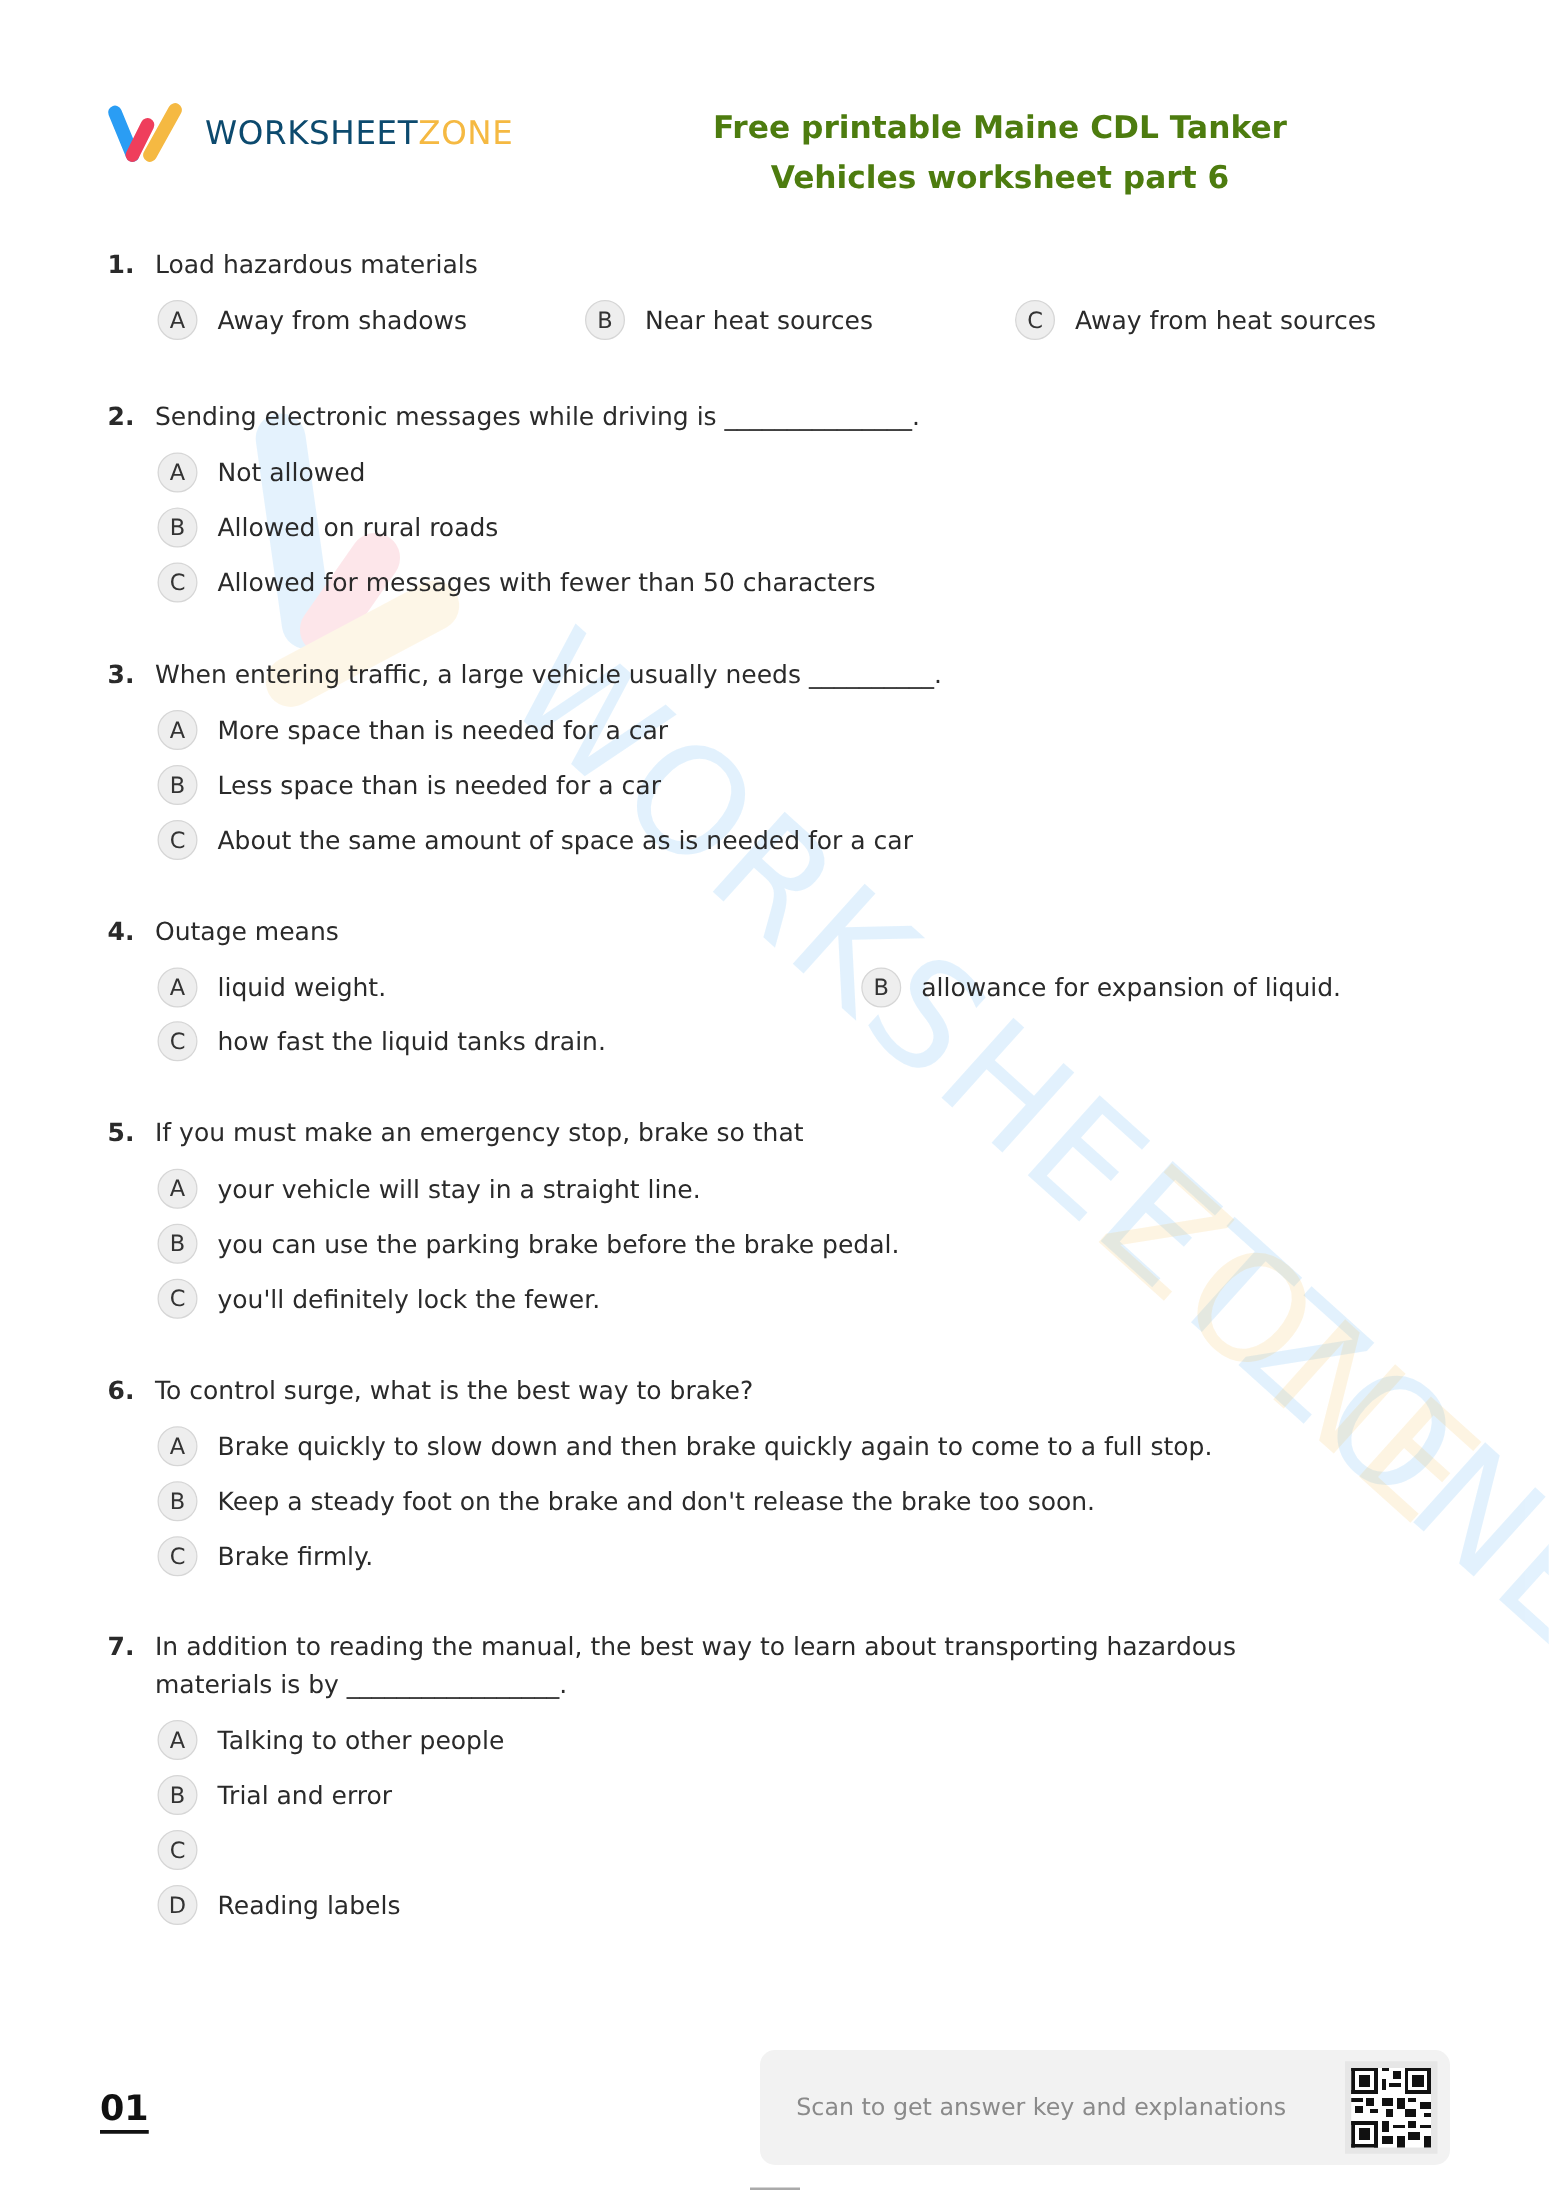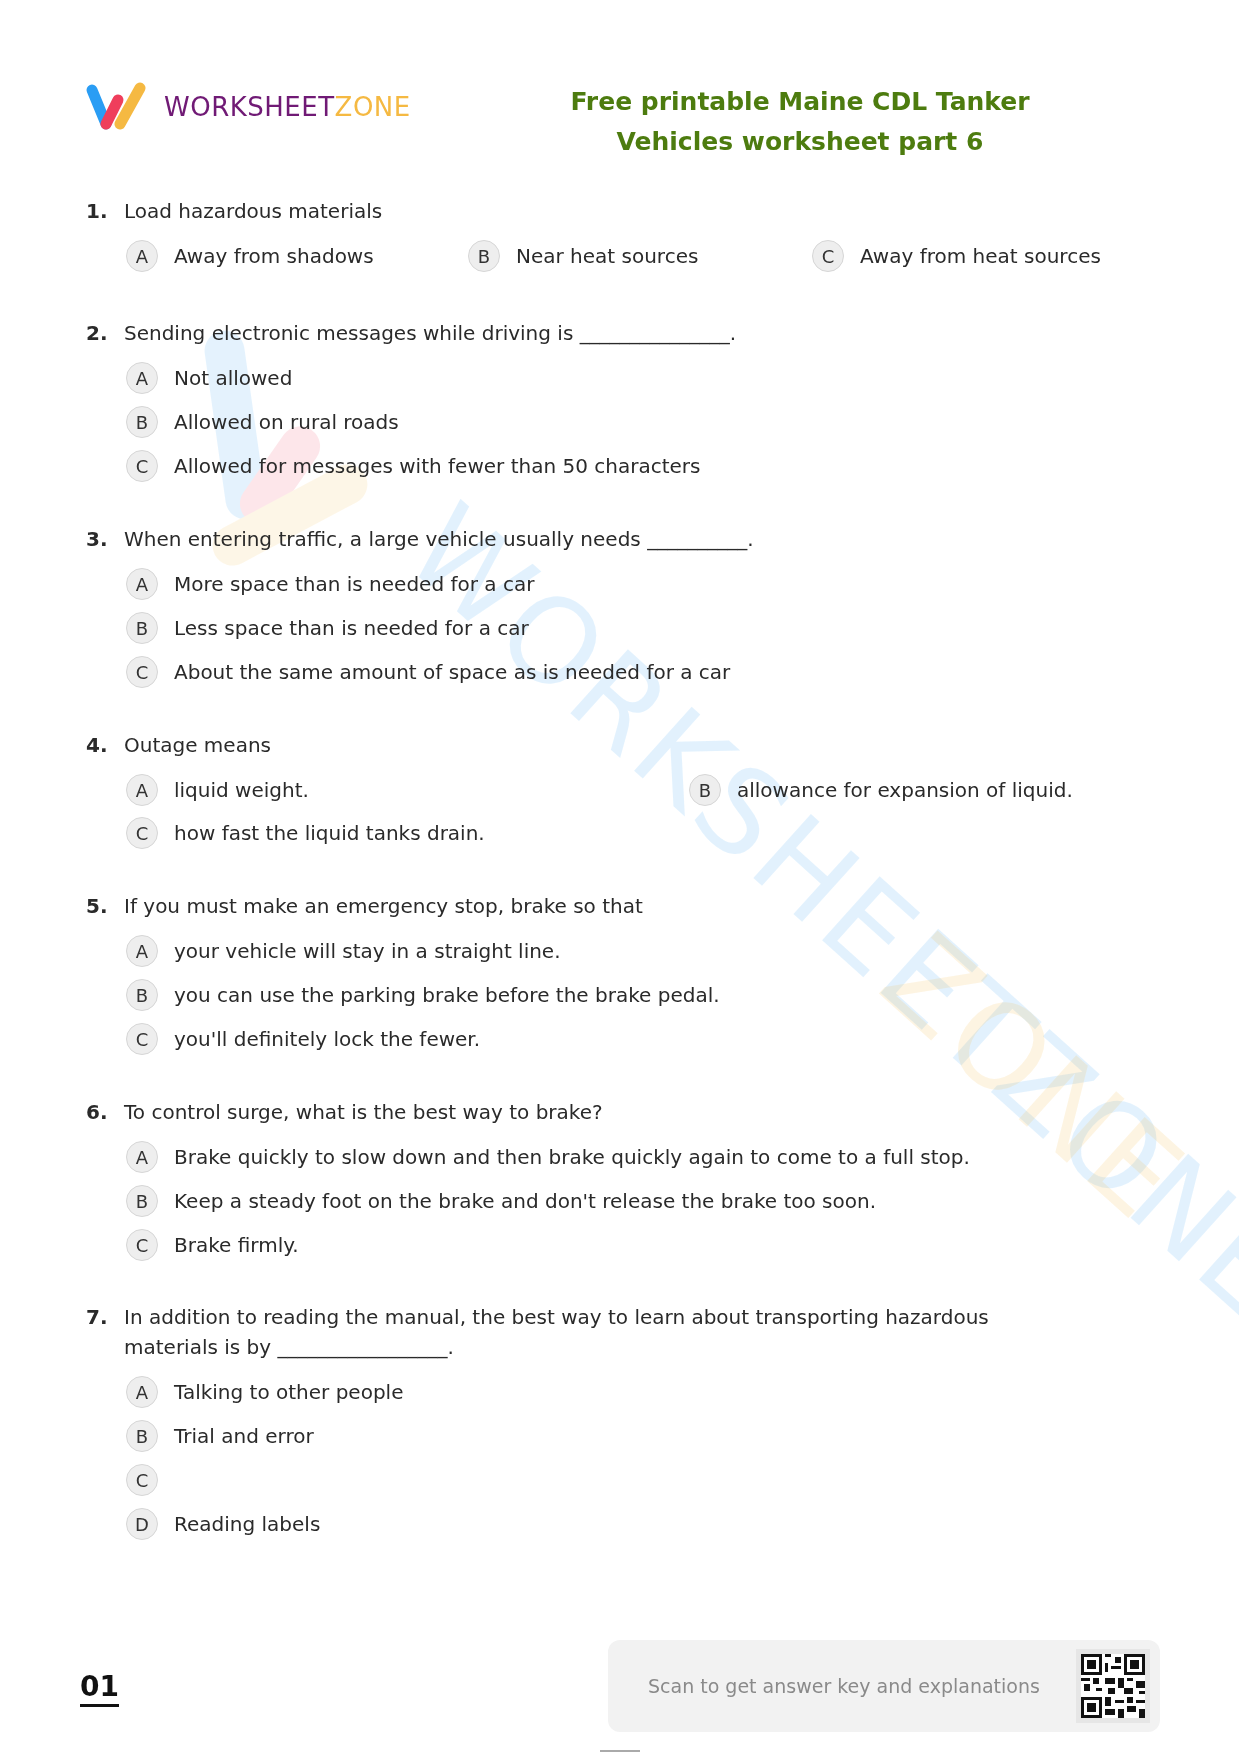--- a/index.html
+++ b/index.html
@@ -9,21 +9,21 @@
       font-family: "DejaVu Sans", "Liberation Sans", sans-serif;
       color: #2a2a2a;
     }
     .header { position: absolute; left: 0; top: 0; width: 1239px; height: 170px; }
     .logo { position: absolute; left: 84px; top: 82px; display: flex; align-items: center; }
     .logo-mark { width: 68px; height: 50px; position: relative; }
     .logo-text {
       margin-left: 12px; font-size: 26px; font-weight: normal; letter-spacing: 0.5px;
       font-family: "DejaVu Sans", sans-serif;
     }
-    .logo-text .w { color: #701a75; }
+    .logo-text .w { color: #0c4a6e; }
     .logo-text .z { color: #f5b942; }
     .title {
       position: absolute; left: 560px; top: 82px; width: 480px; text-align: center;
       font-size: 25px; font-weight: bold; line-height: 40px; color: #4d7c0f;
       font-family: "DejaVu Sans", sans-serif;
     }
 
     .watermark { position: absolute; left: 0; top: 0; width: 1239px; height: 1754px; pointer-events: none; }
 
     .question { position: absolute; left: 86px; width: 1080px; }
@@ -42,21 +42,21 @@
     }
 
     .page-num {
       position: absolute; left: 80px; top: 1672px; font-size: 28px; font-weight: bold;
       color: #111; border-bottom: 3px solid #111; line-height: 30px; padding-bottom: 2px; text-align: center;
     }
     .scan-box {
       position: absolute; left: 608px; top: 1640px; width: 552px; height: 92px;
       background: #f2f2f2; border-radius: 12px; display: flex; align-items: center;
     }
-    .scan-text { margin-left: 40px; font-size: 19px; color: #8a8a8a; flex: 1; }
+    .scan-text { margin-left: 29px; font-size: 19px; color: #8a8a8a; flex: 1; }
     .qr {
       width: 74px; height: 74px; background: #e6e6e6; margin-right: 10px;
       display: flex; align-items: center; justify-content: center;
     }
     .scroll-indicator {
       position: absolute; left: 600px; top: 1750px; width: 40px; height: 2px; background: #aaaaaa;
     }
   </style>
 </head>
 <body>

